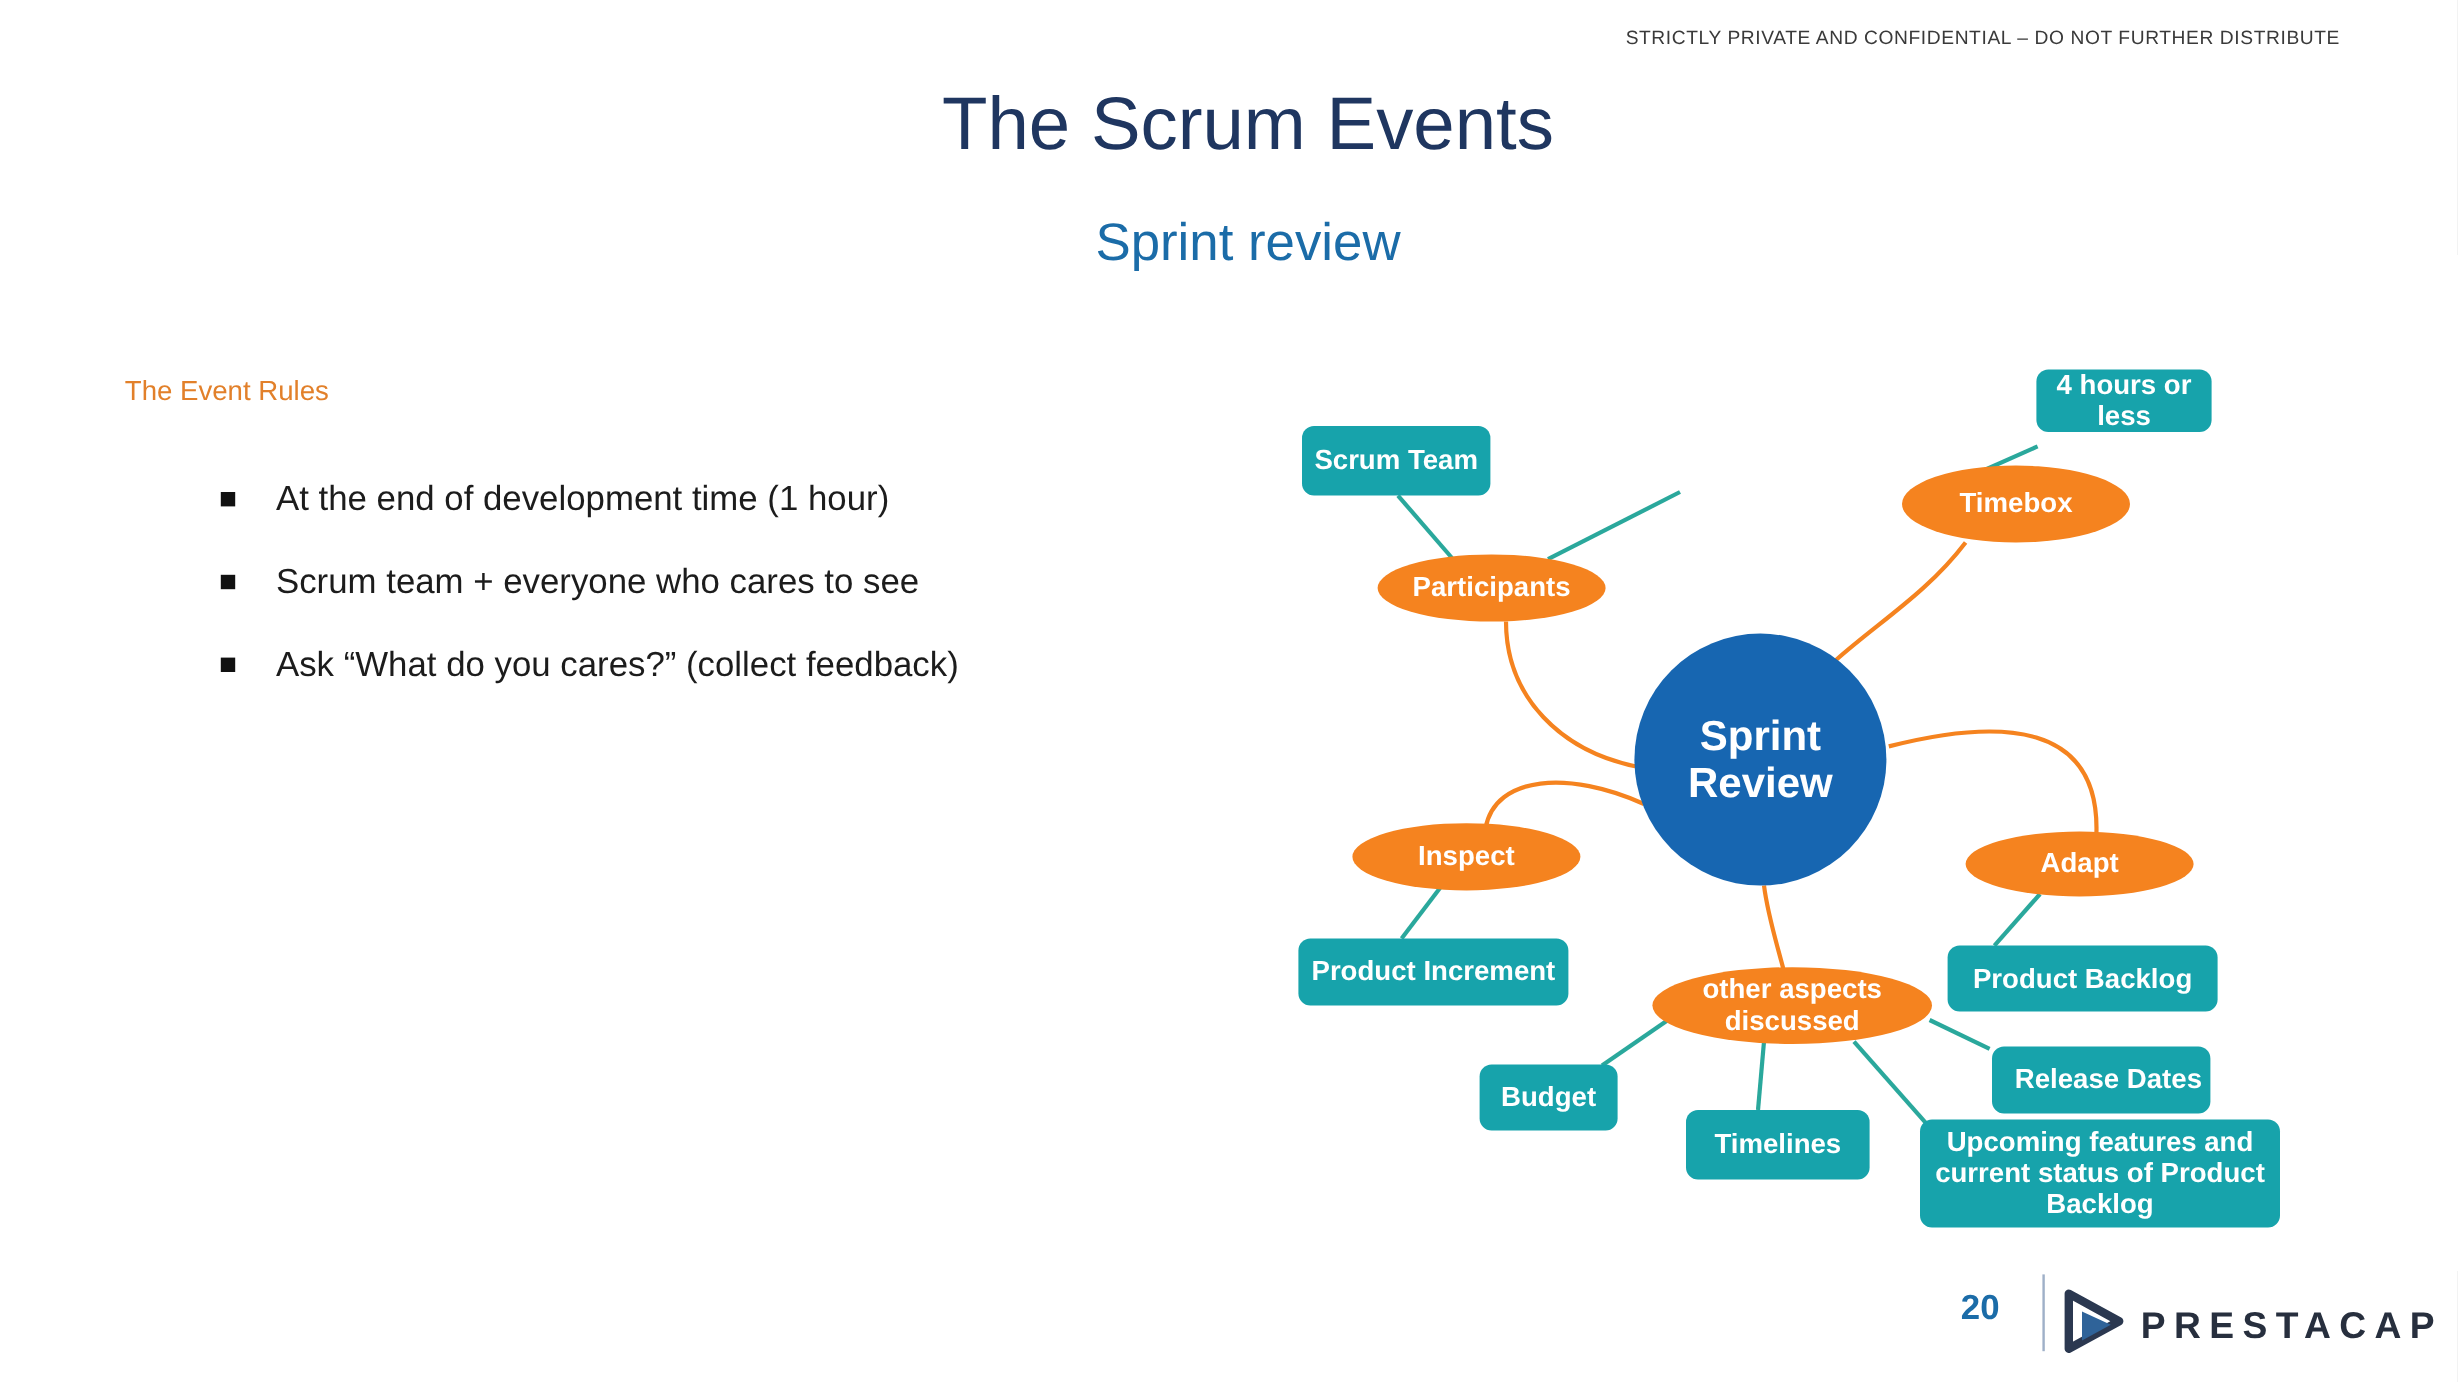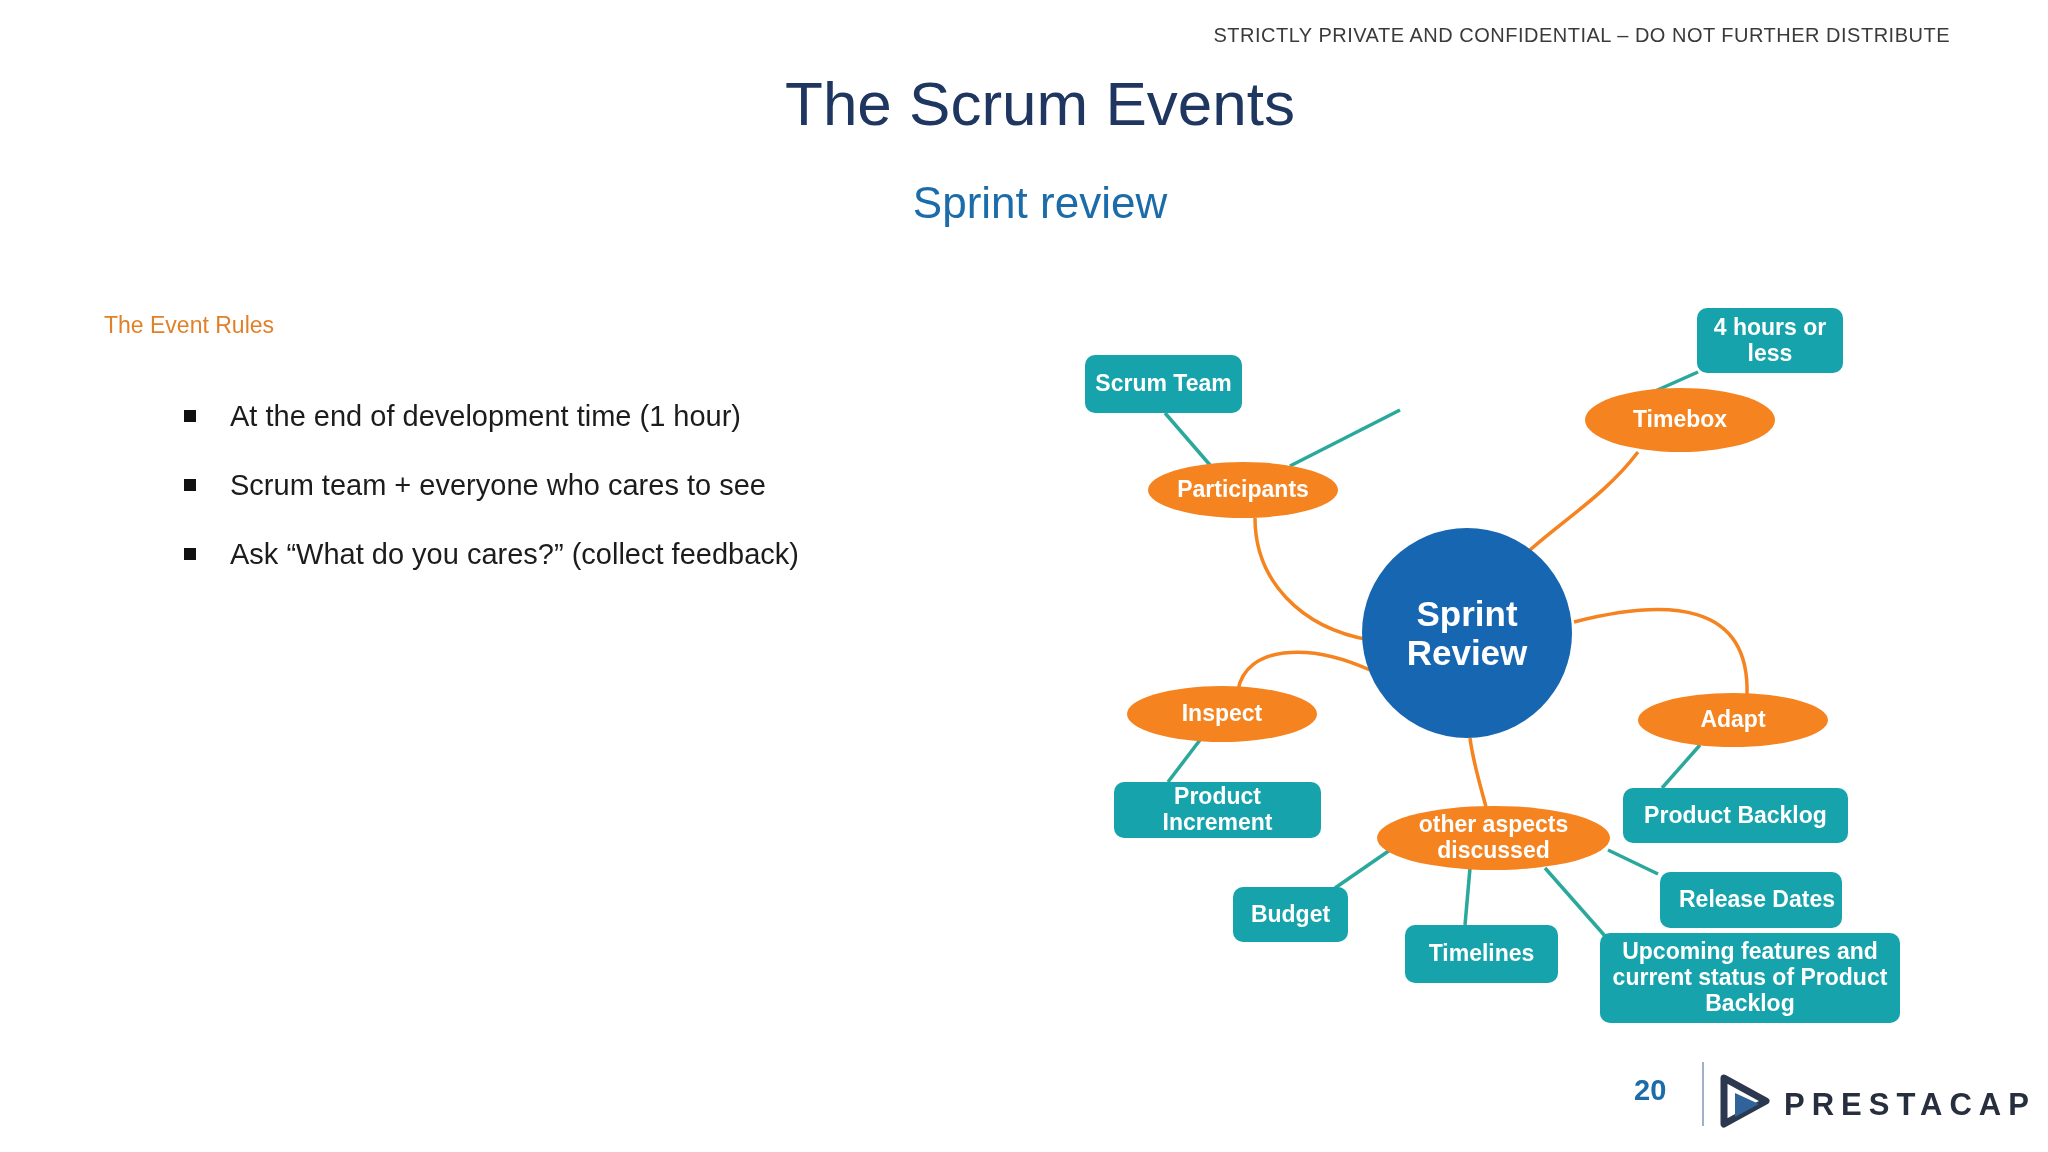--- a/index.html
+++ b/index.html
@@ -6,21 +6,21 @@
     --teal:#17a3ab; --teal-line:#2aa89c; --orange:#f5831f; --blue:#1766b1;
     --navy:#1f3660; --subblue:#1b6ca8; --head-orange:#e2802a; --body:#1c1c1c;
     --logo-navy:#272f3e; --divider:#9fb0c8;
   }
   html,body{margin:0;padding:0;background:#e9e9e9;}
   .slide{
     position:relative; width:2048px; height:1152px; background:#ffffff;
     font-family:"Liberation Sans", sans-serif; overflow:hidden;
   }
   .confidential{
-    position:absolute; top:24px; right:98px; font-size:20px; letter-spacing:.5px;
+    position:absolute; top:24px; right:98px; font-size:16px; letter-spacing:.5px;
     color:#3a3a3a;
   }
   .title{
     position:absolute; top:68px; left:16px; width:2048px; text-align:center;
     font-size:62px; color:var(--navy); font-weight:500;
   }
   .subtitle{
     position:absolute; top:178px; left:16px; width:2048px; text-align:center;
     font-size:44px; color:var(--subblue); font-weight:400;
   }
@@ -97,33 +97,33 @@
       <path d="M205,268 C205,330 250,378 320,390" fill="none" stroke="#f5831f" stroke-width="3.5"></path>
       <path d="M588,202 C556,244 516,268 480,300" fill="none" stroke="#f5831f" stroke-width="3.5"></path>
       <path d="M320,420 C258,392 196,396 188,440" fill="none" stroke="#f5831f" stroke-width="3.5"></path>
       <path d="M524,372 C618,348 700,352 697,445" fill="none" stroke="#f5831f" stroke-width="3.5"></path>
       <path d="M420,488 C423,512 430,534 436,557" fill="none" stroke="#f5831f" stroke-width="3.5"></path>
     </svg>
 
     <div class="node tbox" style="left:35px;top:105px;width:157px;height:58px;">Scrum Team</div>
 
 
-    <div class="node tbox" style="left:647px;top:58px;width:146px;height:65px;">4 hours or less</div>
+    <div class="node tbox" style="left:647px;top:58px;width:146px;height:52px;">4 hours or less</div>
 
     <div class="node ellipse" style="left:535px;top:138px;width:190px;height:64px;">Timebox</div>
 
     <div class="node ellipse" style="left:98px;top:212px;width:190px;height:56px;">Participants</div>
 
     <div class="node circle" style="left:312px;top:278px;width:210px;height:210px;">Sprint Review</div>
 
     <div class="node ellipse" style="left:77px;top:436px;width:190px;height:56px;">Inspect</div>
 
     <div class="node ellipse" style="left:588px;top:443px;width:190px;height:54px;">Adapt</div>
 
-    <div class="node tbox" style="left:64px;top:532px;width:207px;height:56px;">Product Increment</div>
+    <div class="node tbox" style="left:32px;top:532px;width:225px;height:56px;">Product Increment</div>
 
     <div class="node tbox" style="left:573px;top:538px;width:225px;height:55px;">Product Backlog</div>
 
     <div class="node ellipse" style="left:327px;top:556px;width:233px;height:64px;">other aspects discussed</div>
 
     <div class="node tbox" style="left:183px;top:637px;width:115px;height:55px;">Budget</div>
 
     <div class="node tbox" style="left:355px;top:675px;width:153px;height:58px;">Timelines</div>
 
     <div class="node tbox" style="left:610px;top:622px;width:182px;height:56px;padding-left:18px;">Release Dates</div>

